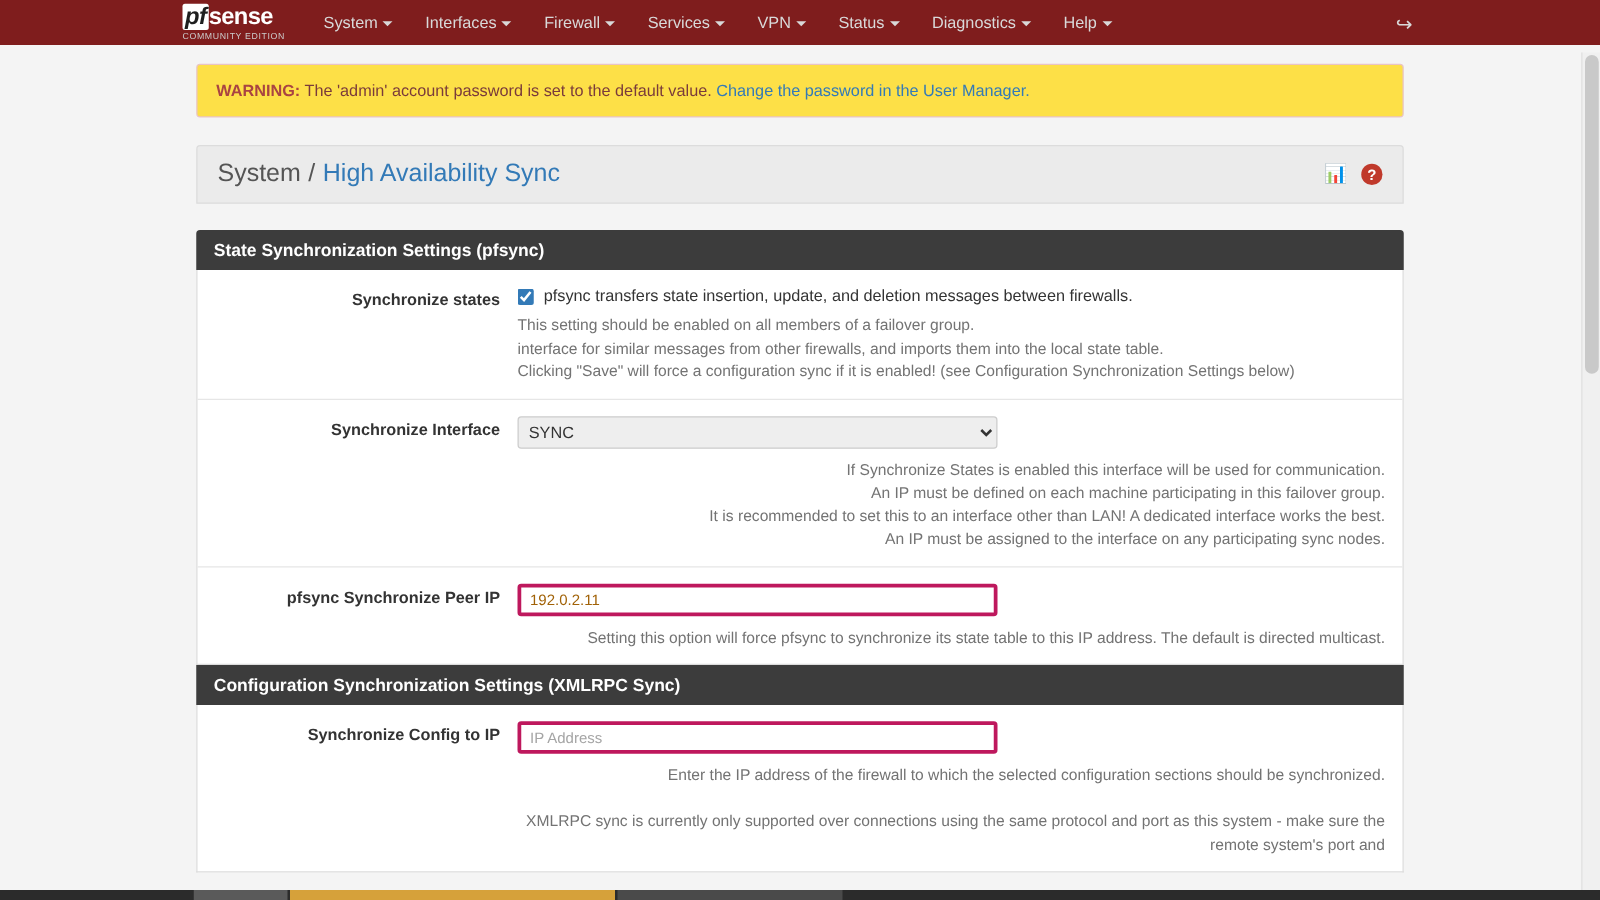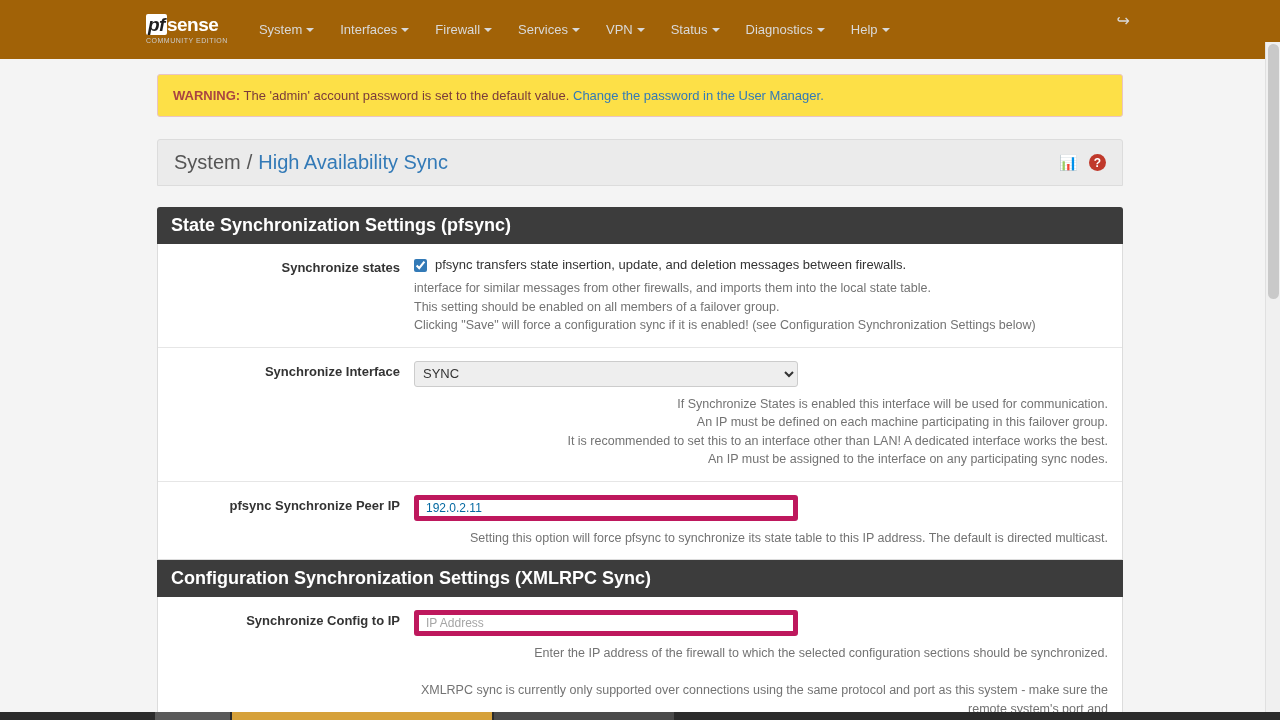--- a/index.html
+++ b/index.html
@@ -14,22 +14,22 @@
   }
   .page {
     position: relative;
     width: 1280px; height: 720px;
     background: #f4f4f4;
     overflow: hidden;
   }
 
   
   .navbar {
-    height: 59px;
-    background: #a16207;
+    height: 36px;
+    background: #7f1d1d;
     display: flex;
     align-items: center;
     padding-left: 146px;
     position: relative;
   }
   .brand {
     display: flex;
     flex-direction: column;
     justify-content: center;
     margin-right: 18px;
@@ -153,21 +153,21 @@
     font-size: 12px;
     font-weight: bold;
     display: flex; align-items: center; justify-content: center;
     cursor: pointer;
   }
 
   .panel { margin-bottom: 0; }
   .panel-heading {
     background: #3c3c3c;
     color: #ffffff;
-    font-size: 18px;
+    font-size: 14px;
     font-weight: bold;
     padding: 8px 14px;
     border-radius: 3px 3px 0 0;
   }
   .panel-body {
     background: #ffffff;
     border: 1px solid #dcdcdc;
     border-top: none;
   }
   .form-row {
@@ -218,24 +218,24 @@
     background: #eeeeee;
     color: #333;
     padding: 2px 4px;
     cursor: pointer;
   }
   input.form-control {
     width: 384px;
     height: 26px;
     font-size: 12px;
     font-family: "Liberation Sans", sans-serif;
-    border: 5px solid #be185d;
+    border: 3px solid #be185d;
     border-radius: 3px;
     background: #ffffff;
-    color: #0369a1;
+    color: #a16207;
     padding: 2px 7px;
   }
   input.form-control::placeholder { color: #a5a5a5; }
 
   .panel-heading.second { margin-top: 0; border-radius: 0; }
 
   
   .scrollbar {
     position: absolute;
     right: 0; top: 42px;
@@ -311,22 +311,22 @@
         <div class="panel-body">
 
           <div class="form-row">
             <div class="form-label">Synchronize states</div>
             <div class="form-field">
               <div class="checkbox-line">
                 <input type="checkbox" checked="" style="">
                 <span class="cb-text">pfsync transfers state insertion, update, and deletion messages between firewalls.</span>
               </div>
               <div class="help-block">
+                <span class="help-line">This setting should be enabled on all members of a failover group.</span>
                 <span class="help-line">interface for similar messages from other firewalls, and imports them into the local state table.</span>
-                <span class="help-line">This setting should be enabled on all members of a failover group.</span>
                 <span class="help-line">Clicking "Save" will force a configuration sync if it is enabled! (see Configuration Synchronization Settings below)</span>
               </div>
             </div>
           </div>
 
           <div class="form-row">
             <div class="form-label">Synchronize Interface</div>
             <div class="form-field">
               <select class="form-control">
                 <option>SYNC</option>

